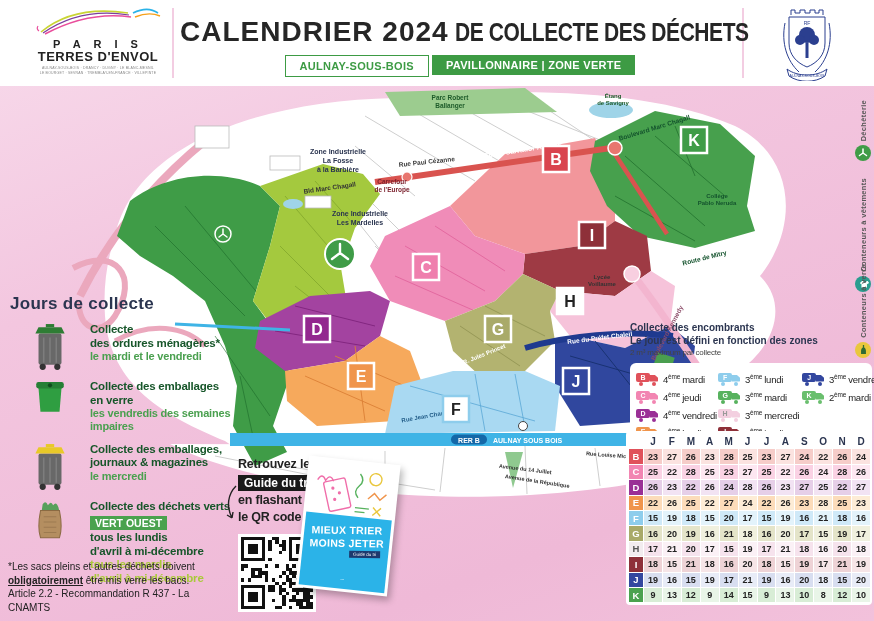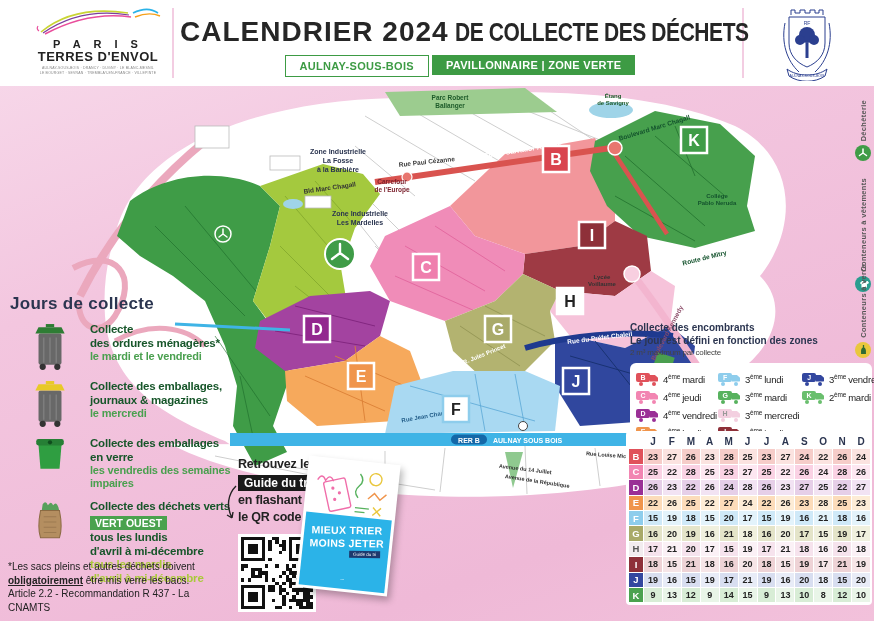--- a/index.html
+++ b/index.html
@@ -350,46 +350,46 @@
         </svg>
       </div>
       <div class="sb-text">
         <div class="sb-t"><span>Collecte</span><br><span>des ordures ménagères*</span></div>
         <div class="sb-d">le mardi et le vendredi</div>
       </div>
     </div>
 
     <div class="sb-item">
       <div class="sb-icon">
+        <svg width="32" height="36" viewBox="0 0 30 34">
+          <path d="M4 6 h22 l-2 24 h-18 z" fill="#2f9e41"></path>
+          <rect x="2" y="2" width="26" height="6" rx="2" fill="#267f35"></rect>
+          <circle cx="15" cy="5" r="2" fill="#0f4d1d"></circle>
+        </svg>
+      </div>
+      <div class="sb-text">
+        <div class="sb-t">Collecte des emballages en verre</div>
+        <div class="sb-d">les vendredis des semaines impaires</div>
+      </div>
+    </div>
+
+    <div class="sb-item">
+      <div class="sb-icon">
         <svg width="36" height="48" viewBox="0 0 34 46">
           <rect x="6" y="10" width="22" height="30" rx="2" fill="#686868"></rect>
           <path d="M11 14 v24 M17 14 v24 M23 14 v24" stroke="#7d7d7d" stroke-width="1.5"></path>
           <path d="M3 10 L31 10 L28 4 L6 4 Z" fill="#e8c928"></path>
           <rect x="13" y="1" width="8" height="3" fill="#e8c928"></rect>
           <circle cx="10" cy="42" r="3" fill="#333"></circle>
             <circle cx="24" cy="42" r="3" fill="#333"></circle>
         </svg>
       </div>
       <div class="sb-text">
         <div class="sb-t"><span>Collecte des emballages,</span><br><span>journaux &amp; magazines</span></div>
         <div class="sb-d">le mercredi</div>
-      </div>
-    </div>
-
-    <div class="sb-item">
-      <div class="sb-icon">
-        <svg width="32" height="36" viewBox="0 0 30 34">
-          <path d="M4 6 h22 l-2 24 h-18 z" fill="#2f9e41"></path>
-          <rect x="2" y="2" width="26" height="6" rx="2" fill="#267f35"></rect>
-          <circle cx="15" cy="5" r="2" fill="#0f4d1d"></circle>
-        </svg>
-      </div>
-      <div class="sb-text">
-        <div class="sb-t">Collecte des emballages en verre</div>
-        <div class="sb-d">les vendredis des semaines impaires</div>
       </div>
     </div>
 
     <div class="sb-item">
       <div class="sb-icon">
         <svg width="28" height="42" viewBox="0 0 26 40">
           <path d="M6 4 q3 -4 5 1 q3 -5 5 0 q3 -4 5 2 l1 4 h-17 z" fill="#57a05b"></path>
           <path d="M4 10 C2 20 2 30 4 36 L22 36 C24 30 24 20 22 10 Z" fill="#b48e60" stroke="#8a6a42" stroke-width="1"></path>
           <path d="M7 16 h12 M7 21 h12 M7 26 h12 M7 31 h12" stroke="#9c7a50" stroke-width="1"></path>
         </svg>

